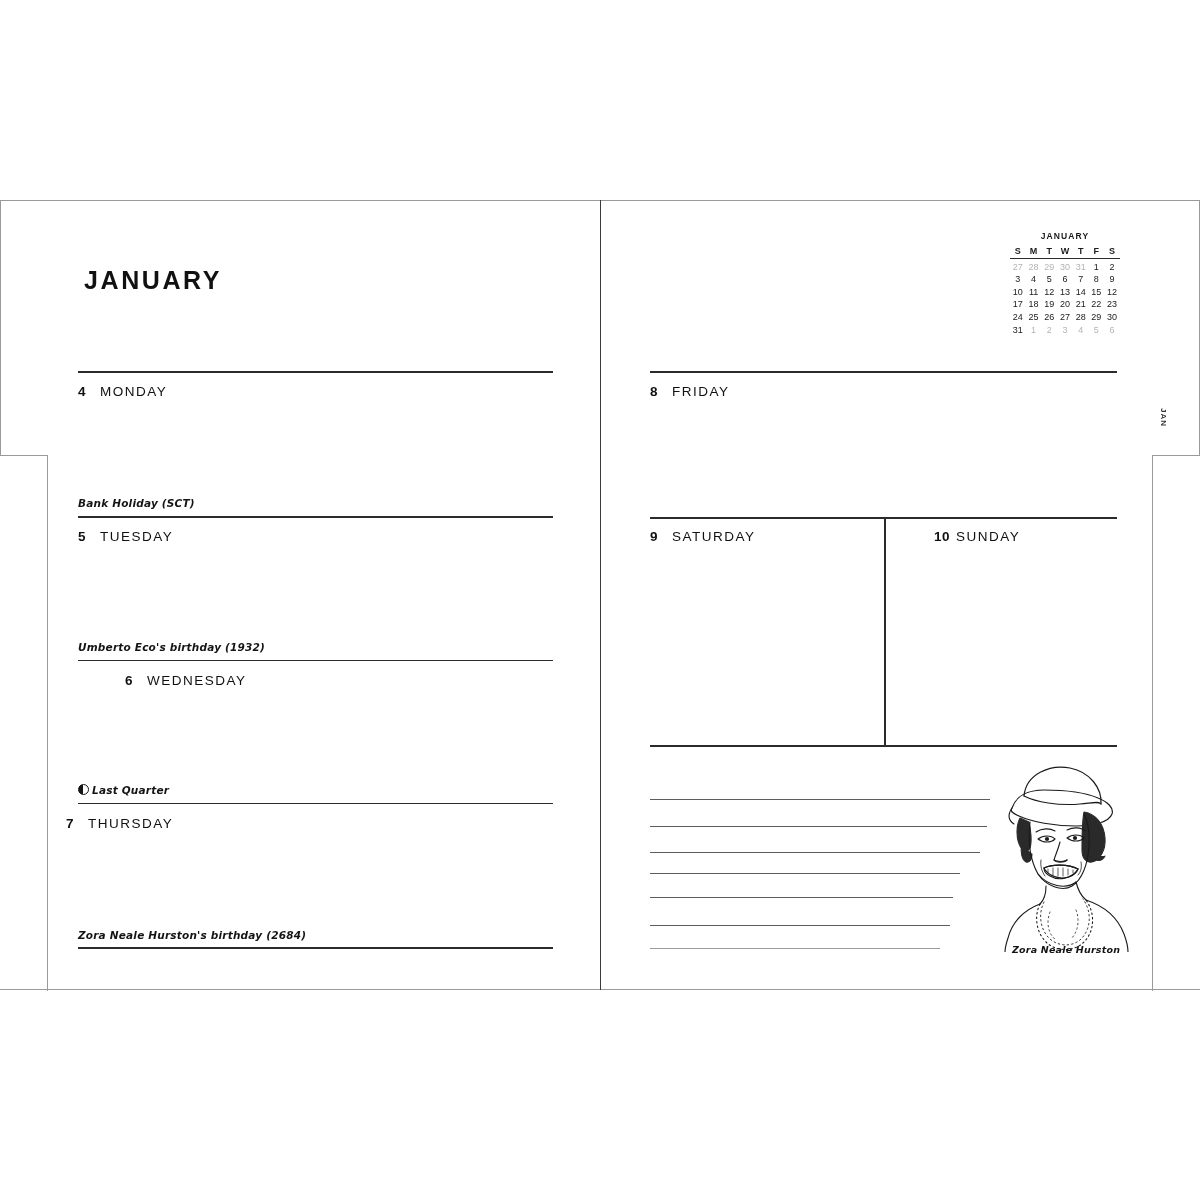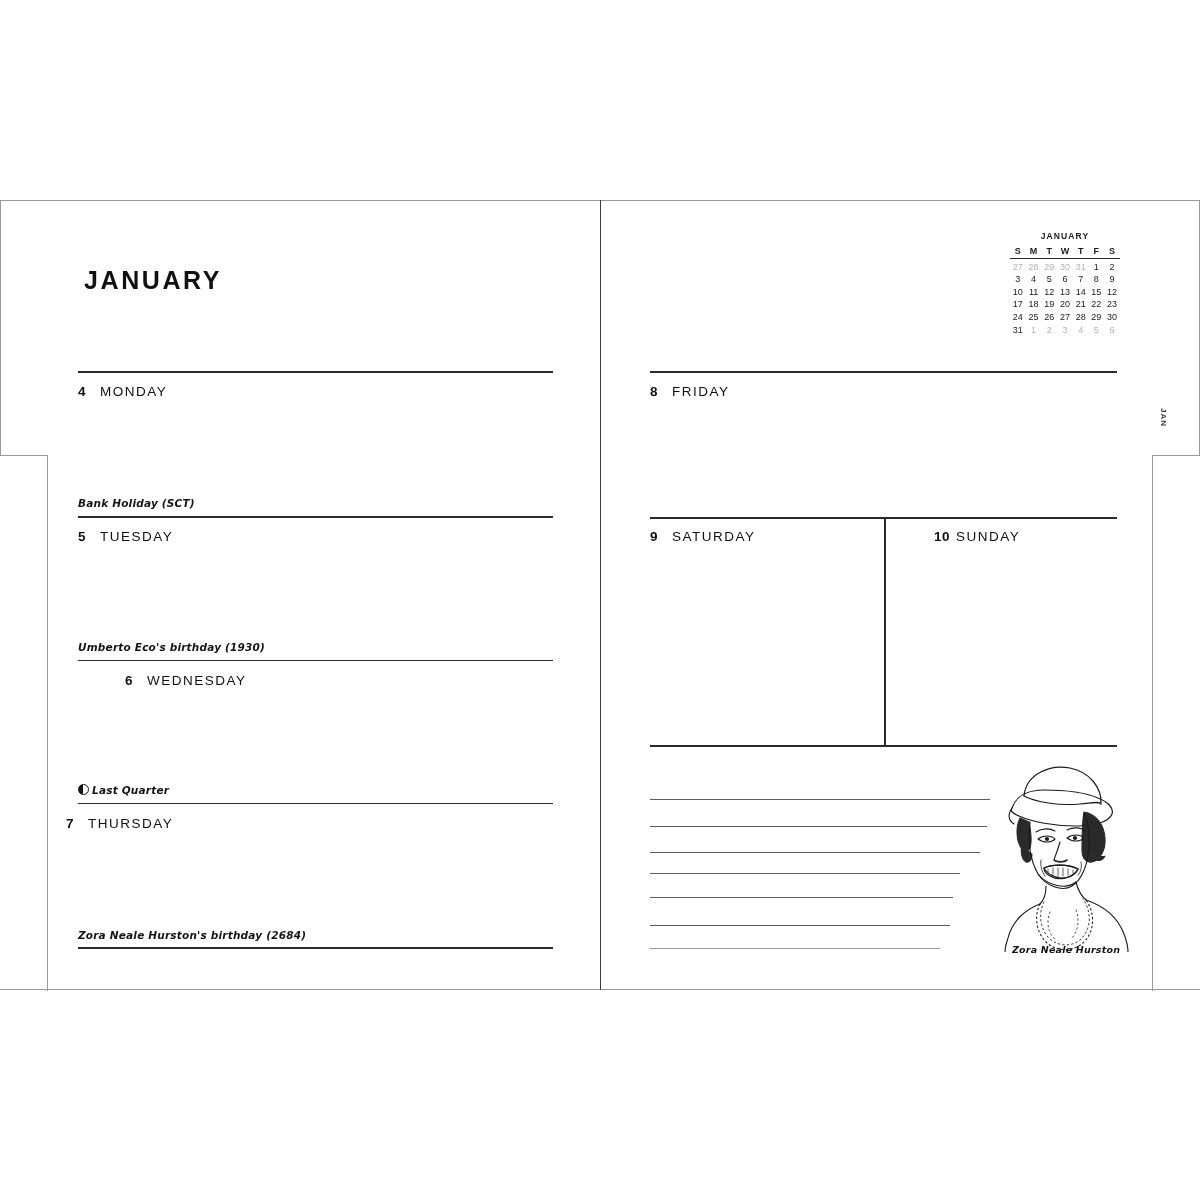--- a/index.html
+++ b/index.html
@@ -312,21 +312,21 @@
   <div class="rule rule-thick" style="left:78px; top:371px; width:475px;"></div>
   <div class="day-head" style="left:78px; top:384px;">
     <span class="day-num">4</span><span class="day-name">MONDAY</span>
   </div>
   <div class="hand" style="left:78px; top:497px;">Bank Holiday (SCT)</div>
 
   <div class="rule rule-thick" style="left:78px; top:516px; width:475px;"></div>
   <div class="day-head" style="left:78px; top:529px;">
     <span class="day-num">5</span><span class="day-name">TUESDAY</span>
   </div>
-  <div class="hand" style="left:78px; top:641px;">Umberto Eco's birthday (1930)</div>
+  <div class="hand" style="left:78px; top:641px;">Umberto Eco's birthday (1932)</div>
 
   <div class="rule rule-thin" style="left:78px; top:660px; width:475px;"></div>
   <div class="day-head" style="left:78px; top:673px;margin-left:47px;">
     <span class="day-num">6</span><span class="day-name">WEDNESDAY</span>
   </div>
   <div class="hand" style="left:78px; top:784px;">
     <span class="moon"></span><span>Last Quarter</span>
   </div>
 
   <div class="rule rule-thin" style="left:78px; top:803px; width:475px;"></div>

